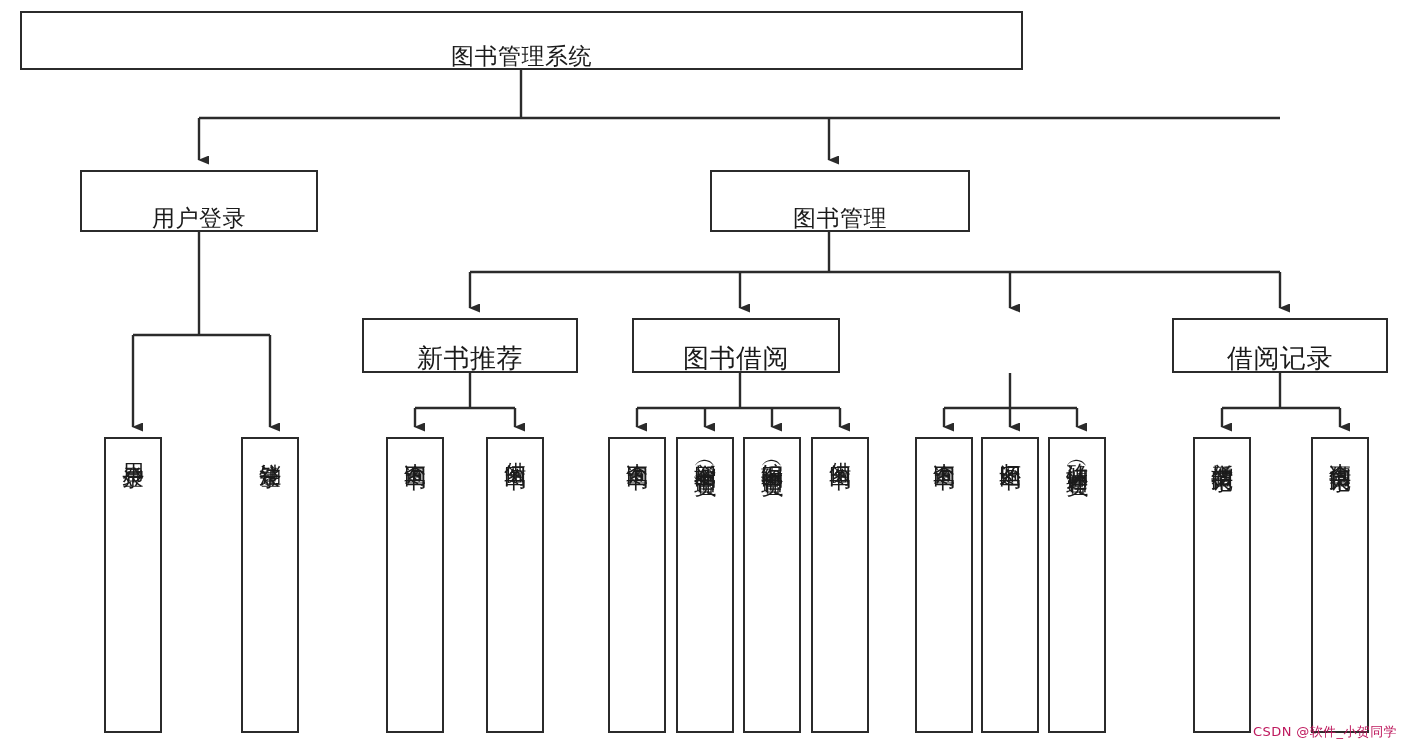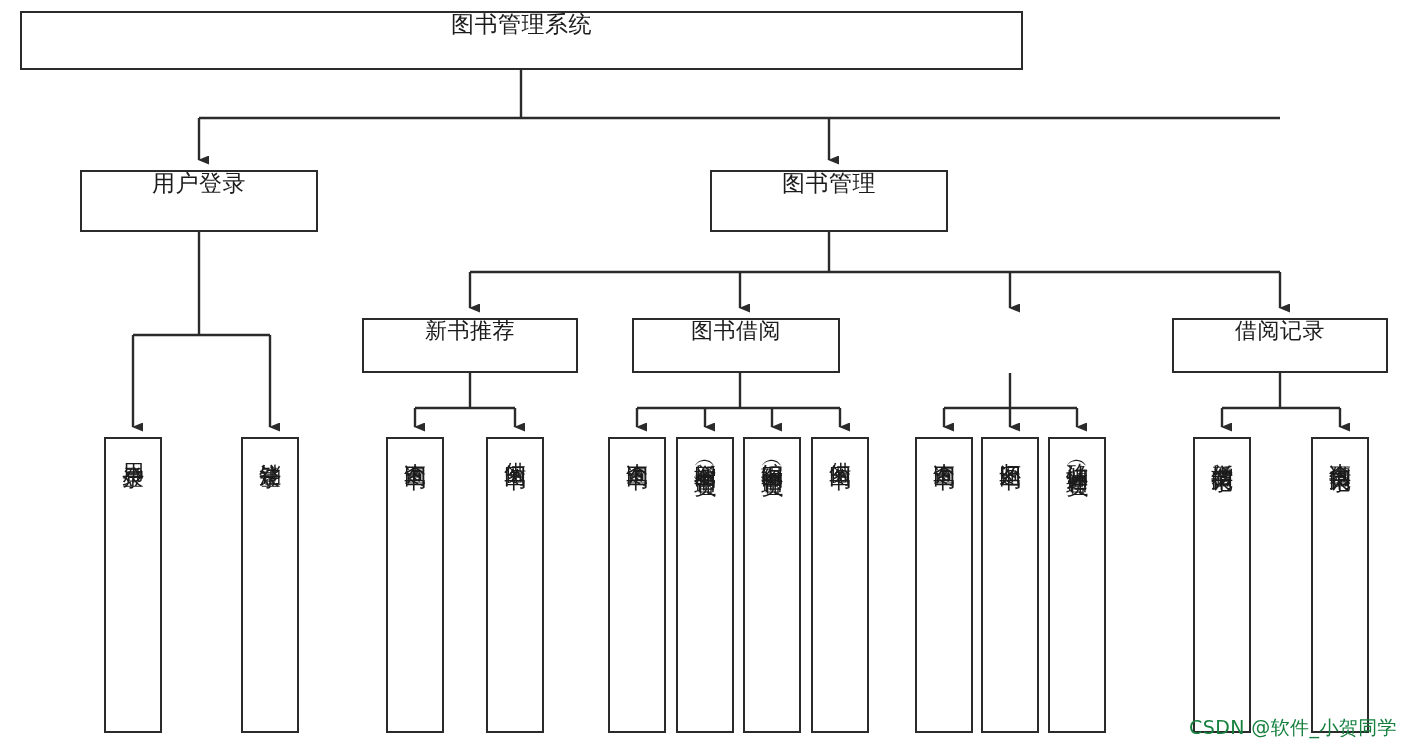--- a/index.html
+++ b/index.html
@@ -24,37 +24,37 @@
     left: 0; top: 0;
     width: 1405px; height: 747px;
     pointer-events: none;
   }
   
   .node {
     position: absolute;
     background: #ffffff;
     border: 2.4px solid #2b2b2b;
     display: flex;
-    align-items: flex-start;
+    align-items: flex-end;
     justify-content: center;
     z-index: 3;
   }
   .node .lbl {
     color: #1b1b1b;
     letter-spacing: 0.5px;
     white-space: nowrap;
   }
   
   .node.h .lbl {
     font-size: 23px;
     line-height: 1;
   }
   .node.root .lbl { font-size: 23px; }
   .node.tier2 .lbl { font-size: 23px; }
-  .node.tier3 .lbl { font-size: 22px; }
+  .node.tier3 .lbl { font-size: 26px; }
 
   
   .node.leaf {
     align-items: flex-start;
     justify-content: center;
     padding-top: 6px;
   }
   .node.leaf .lbl {
     writing-mode: vertical-rl;
     text-orientation: upright;
@@ -62,22 +62,22 @@
     line-height: 1.12;
     letter-spacing: 2px;
     white-space: nowrap;
     text-align: left;
   }
   
   #watermark {
     position: absolute;
     right: 8px;
     bottom: 6px;
-    font-size: 19px;
-    color: #15803d;
+    font-size: 13px;
+    color: #be185d;
     z-index: 6;
     white-space: nowrap;
     letter-spacing: 0.4px;
   }
 </style>
 </head>
 <body>
 
 <div id="canvas">
 
@@ -131,21 +131,21 @@
     </g>
   </svg>
 
   <div class="node h root" style="left:20px; top:11px; width:1003px; height:59px;">
     <span class="lbl">图书管理系统</span>
   </div>
 
   <div class="node h tier2" style="left:80px; top:170px; width:238px; height:62px;">
     <span class="lbl">用户登录</span>
   </div>
-  <div class="node h tier2" style="left:710px; top:170px; width:238px; height:62px;">
+  <div class="node h tier2" style="left:710px; top:170px; width:260px; height:62px;">
     <span class="lbl">图书管理</span>
   </div>
 
   <div class="node h tier3" style="left:362px; top:318px; width:216px; height:55px;">
     <span class="lbl">新书推荐</span>
   </div>
   <div class="node h tier3" style="left:632px; top:318px; width:208px; height:55px;">
     <span class="lbl">图书借阅</span>
   </div>
   <div class="node h tier3" style="left:1172px; top:318px; width:216px; height:55px;">

